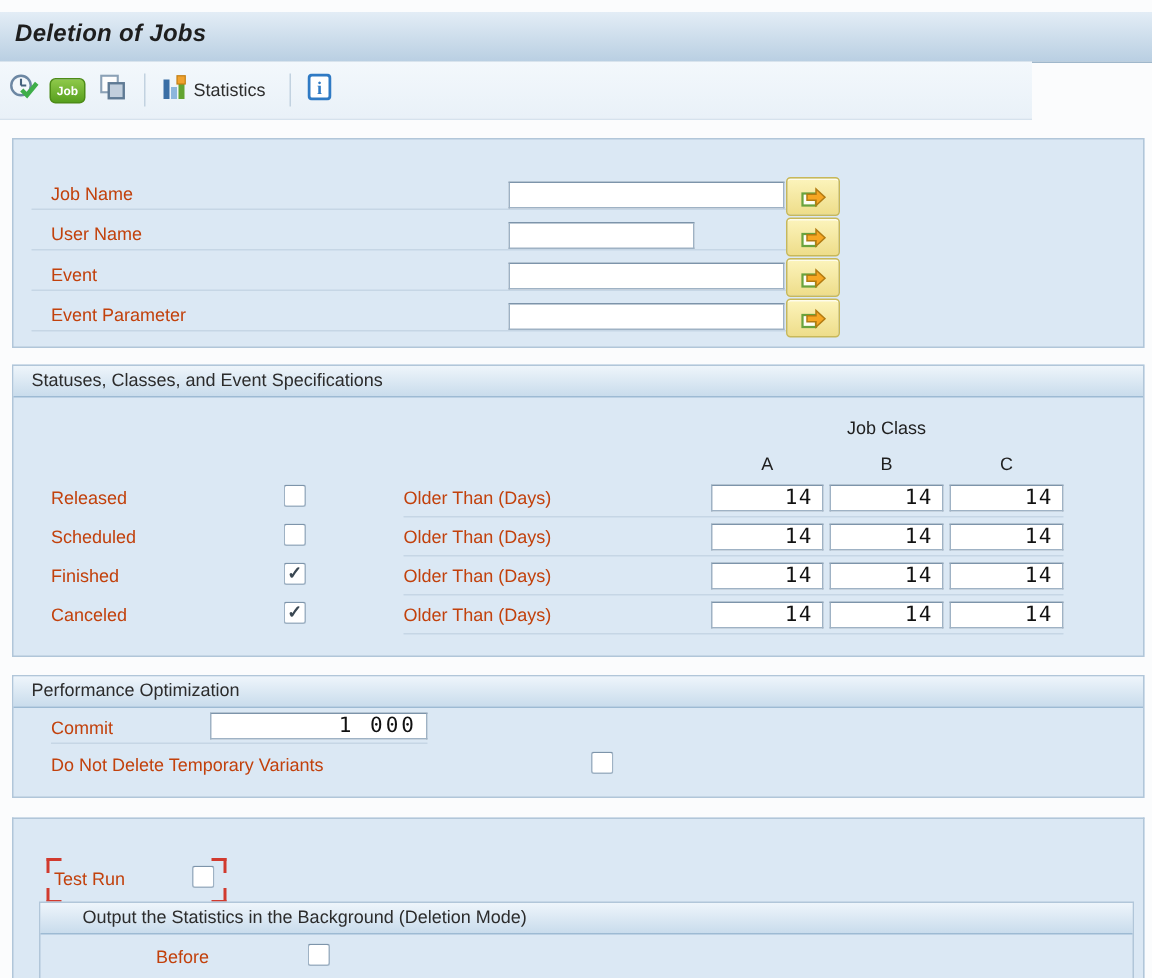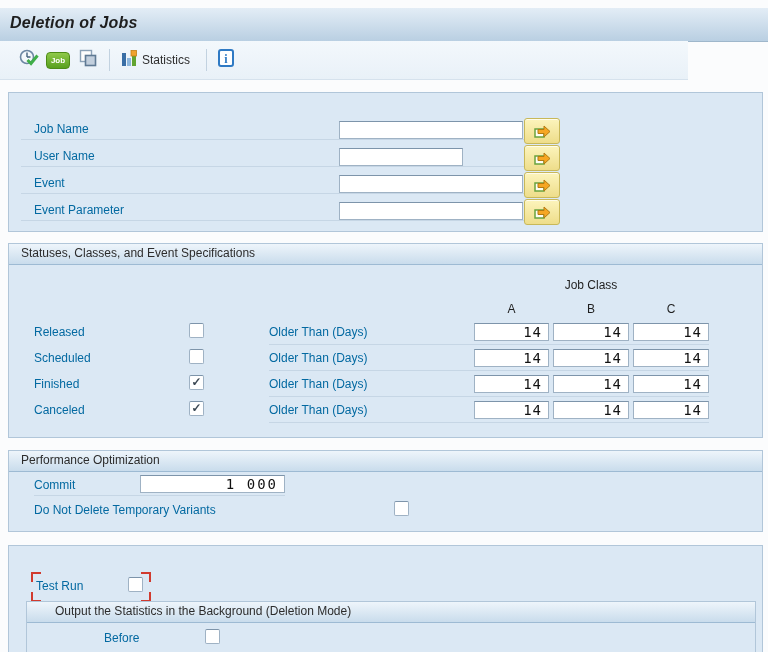--- a/index.html
+++ b/index.html
@@ -17,21 +17,21 @@
   #titlebar .title{
     position:absolute;left:10px;top:6px;
     font-size:16px;font-weight:bold;font-style:italic;color:#1e1e1e;
     letter-spacing:0.2px;
   }
   
   #toolbar{
     position:absolute;left:0;top:41px;width:688px;height:39px;
     background:linear-gradient(#f3f8fc,#e9f1f8);
     border-bottom:1px solid #d6e2ed;
-    display:flex;align-items:center;padding-left:17px;box-sizing:border-box;
+    display:flex;align-items:center;padding-left:4px;box-sizing:border-box;
   }
   .tbtn{display:flex;align-items:center;justify-content:center;height:26px;padding:0 2px;border-radius:3px;}
   .tsep{width:1px;height:22px;background:#c2d2e0;margin:0 9px;}
   .stats-label{font-size:12px;color:#2e2e2e;margin-left:4px;}
   .job-badge{
     width:22px;height:15px;border-radius:4px;
     background:linear-gradient(#8fc94a,#58a01e);
     border:1px solid #4d8c17;color:#fff;font-size:8px;font-weight:bold;
     display:flex;align-items:center;justify-content:center;
   }
@@ -43,21 +43,21 @@
   .panel-header{
     position:absolute;left:0;top:0;right:0;height:20px;
     background:linear-gradient(#eef5fb,#c9dcec);
     border-bottom:1px solid #9dbad3;
     font-size:12px;color:#2c2c2c;line-height:19px;padding-left:12px;
   }
   #panel-diff{top:92px;height:140px;}
   #panel-status{top:243px;height:195px;}
   #panel-perf{top:450px;height:82px;}
   #panel-exec{top:545px;height:107px;border-bottom:none;}
-  .lbl{position:absolute;font-size:12px;color:#0369a1;white-space:nowrap;}
+  .lbl{position:absolute;font-size:12px;color:#c2410c;white-space:nowrap;}
   .sepline{position:absolute;border-bottom:1px solid #c6d6e5;}
   .field{
     position:absolute;box-sizing:border-box;height:18px;
     background:#fff;border:1px solid #9fb2c4;border-top-color:#7d94aa;
     font-family:"DejaVu Sans Mono",monospace;font-size:14px;color:#111;
     padding:0 6px;outline:none;
   }
   .field.num{text-align:right;letter-spacing:1px;}
   
   .diff-row{position:absolute;left:12px;width:503px;height:27px;border-bottom:1px solid #c6d6e5;}

